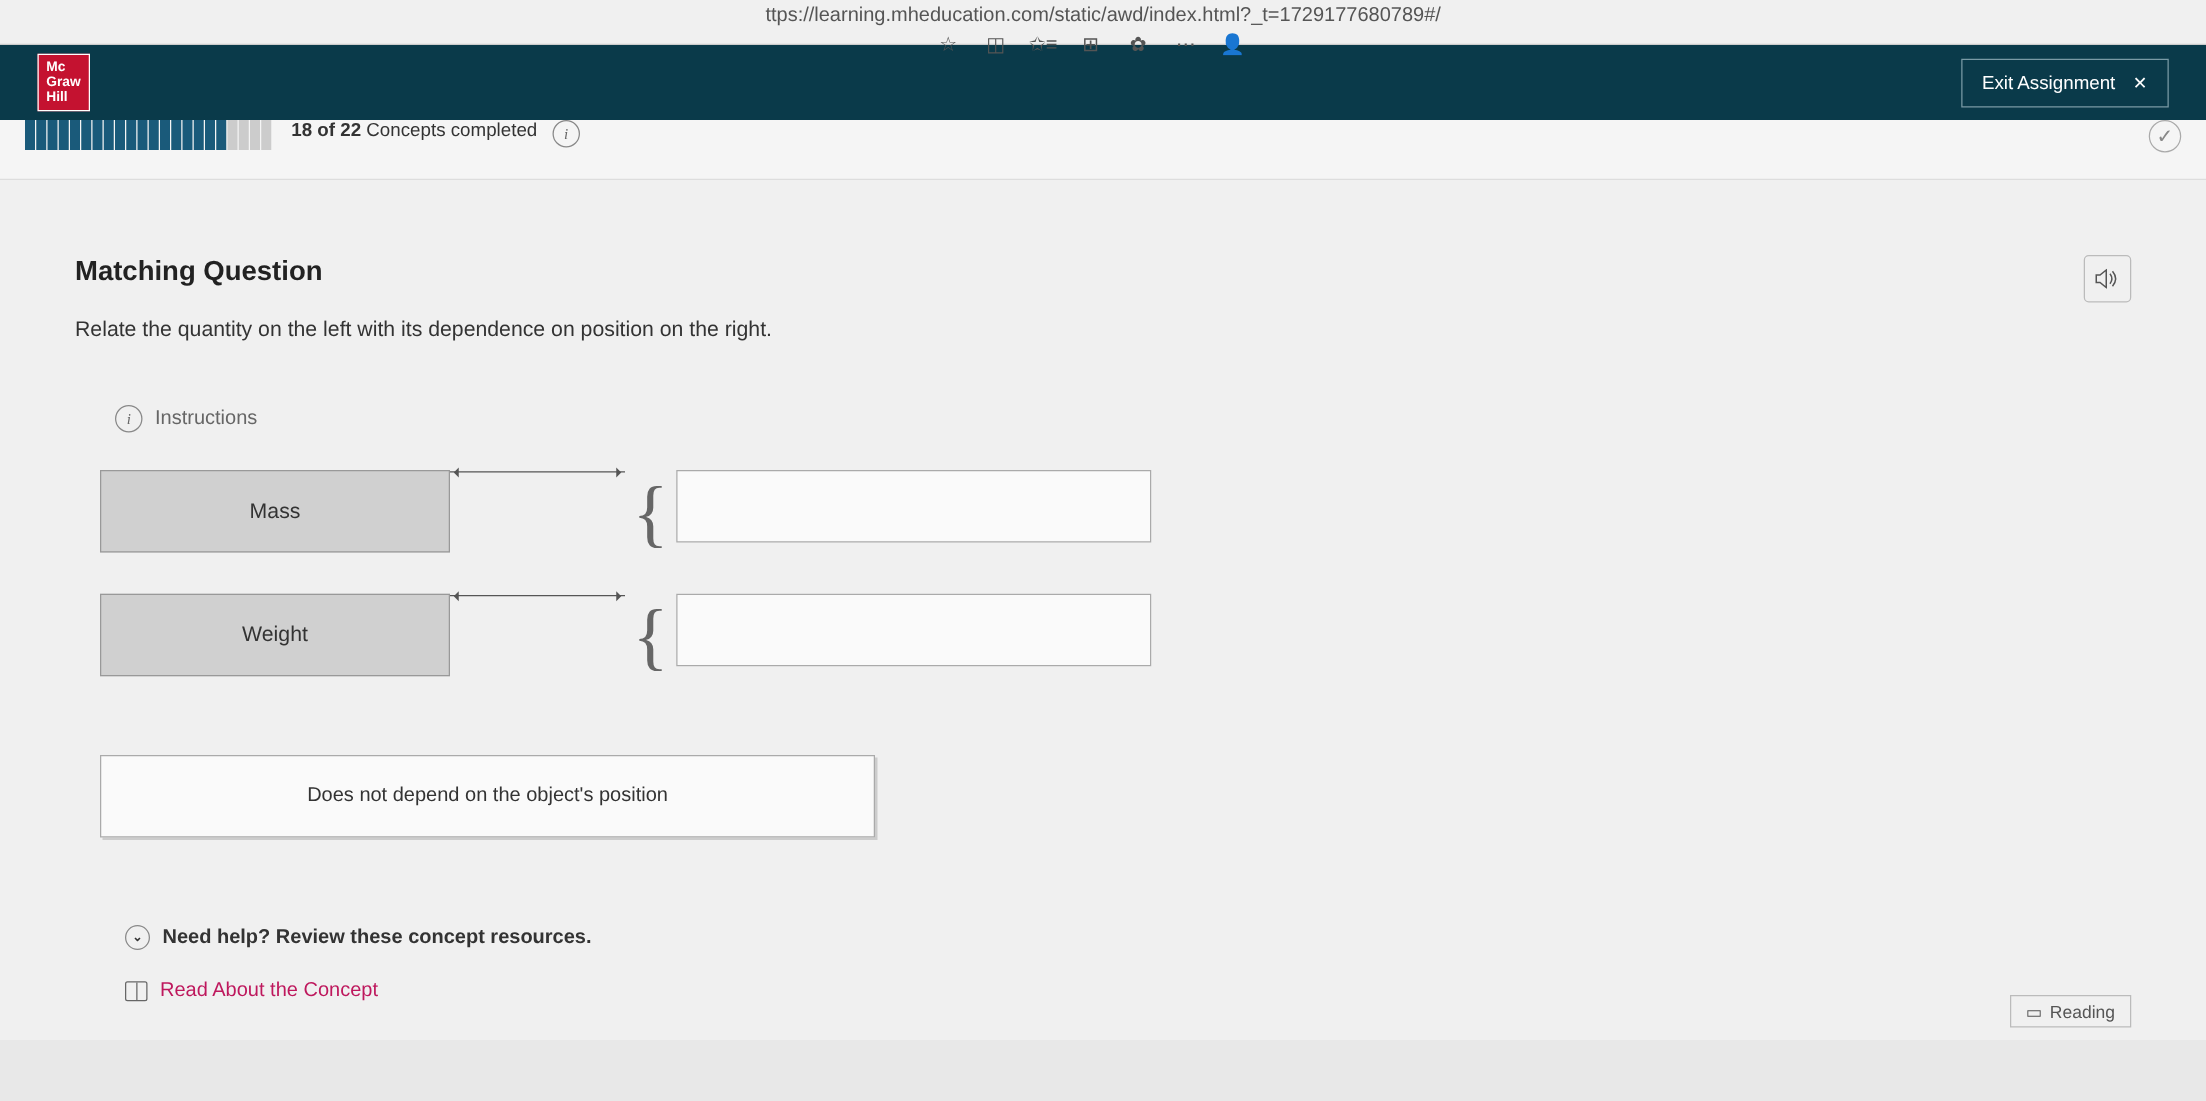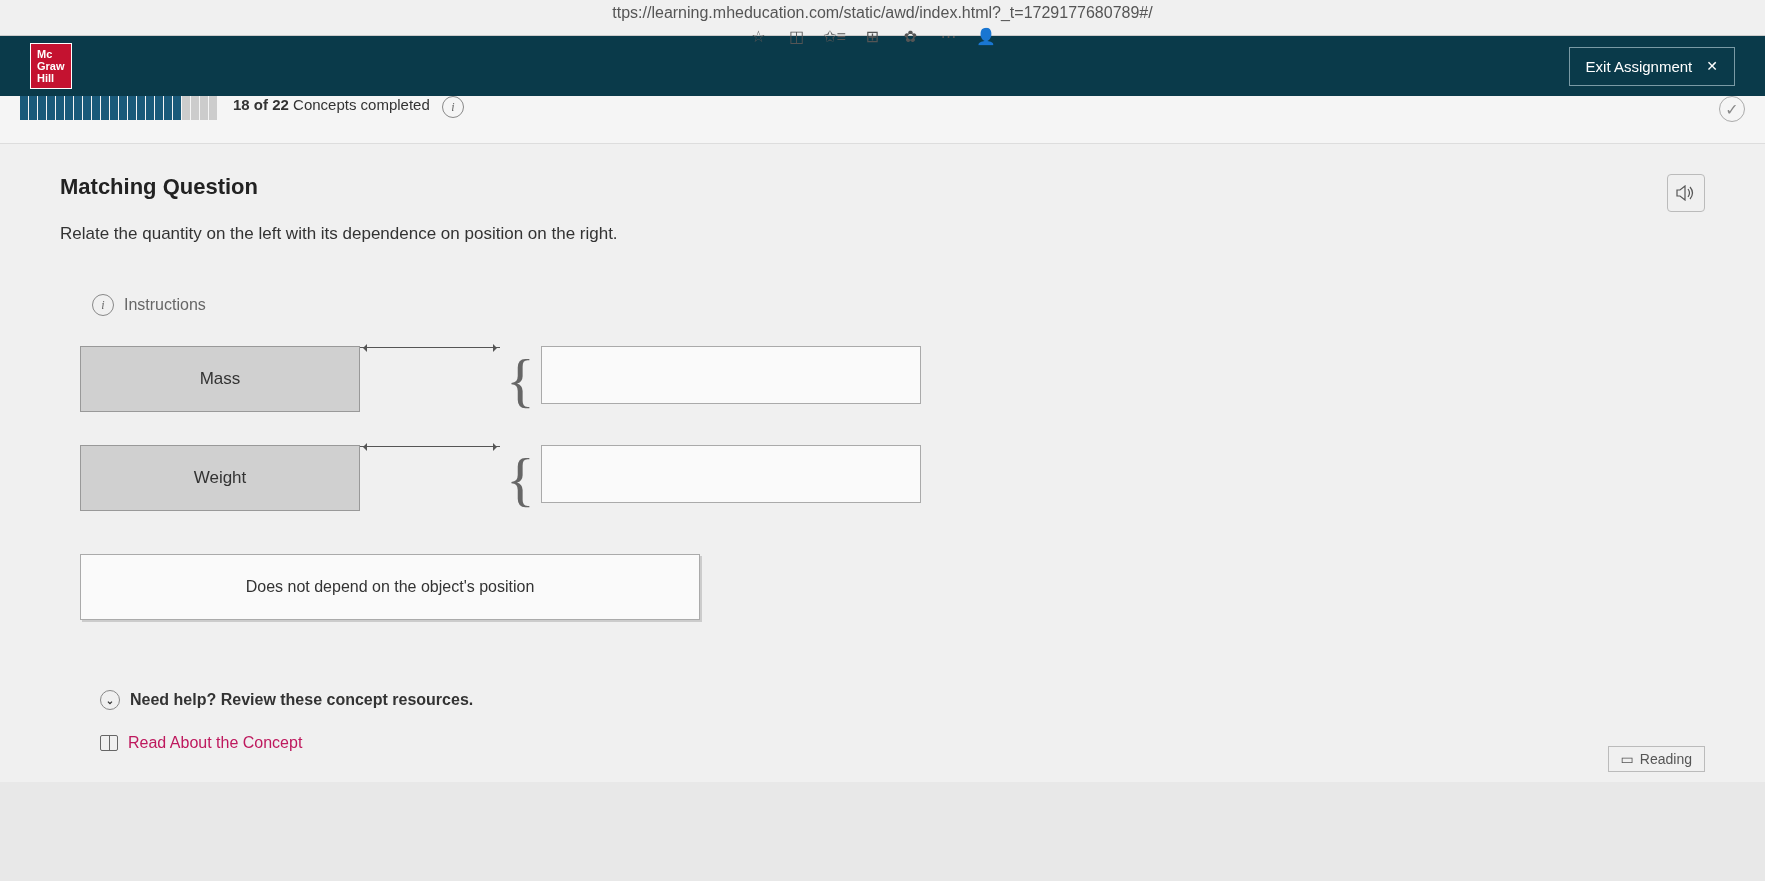--- a/index.html
+++ b/index.html
@@ -19,38 +19,38 @@
 .progress-bars { display: flex; gap: 1px; margin-right: 16px; }
 .pbar { width: 8px; height: 24px; background: #1a5a7a; }
 .pbar.incomplete { background: #ccc; }
 .progress-text { color: #333; font-size: 15px; }
 .progress-text .bold { font-weight: bold; }
 .info-circle { width: 22px; height: 22px; border: 1px solid #888; border-radius: 50%; display: inline-flex; align-items: center; justify-content: center; font-size: 12px; color: #666; margin-left: 12px; font-style: italic; font-family: serif; }
 .prog-right { margin-left: auto; }
 .check-circle { width: 26px; height: 26px; border: 1px solid #aaa; border-radius: 50%; display: flex; align-items: center; justify-content: center; color: #888; cursor: pointer; }
 
 .content { padding: 30px 60px; background: #f0f0f0; position: relative; }
-.q-header { display: flex; justify-content: space-between; align-items: start; }
+.q-header { display: flex; justify-content: space-between; align-items: start; margin-top: 30px; }
 .q-title { font-size: 22px; font-weight: bold; color: #222; margin-bottom: 24px; }
 .audio-btn { width: 38px; height: 38px; border: 1px solid #bbb; border-radius: 4px; display: flex; align-items: center; justify-content: center; cursor: pointer; color: #555; }
 .q-prompt { font-size: 17px; color: #333; margin-bottom: 50px; }
 
 .instructions-row { display: flex; align-items: center; gap: 10px; color: #666; font-size: 16px; margin-bottom: 30px; margin-left: 20px; }
 
 .matching-area { margin-left: 20px; }
 .match-row { display: flex; align-items: flex-start; margin-bottom: 30px; }
 .left-box { width: 280px; height: 66px; background: #d0d0d0; border: 1px solid #999; display: flex; align-items: center; justify-content: center; font-size: 17px; color: #333; }
 .connector { width: 140px; height: 2px; position: relative; display: flex; align-items: center; }
 .connector-line { flex: 1; border-top: 1px solid #555; position: relative; }
 .connector-line::before { content: ''; position: absolute; left: -1px; top: -4px; border: 4px solid transparent; border-right-color: #555; }
 .connector-line::after { content: ''; position: absolute; right: -1px; top: -4px; border: 4px solid transparent; border-left-color: #555; }
 .brace { font-size: 60px; color: #666; margin: 0 6px; font-family: serif; }
 .drop-box { width: 380px; height: 58px; background: #fafafa; border: 1px solid #aaa; }
 
-.options-row { display: flex; gap: 20px; margin-top: 40px; margin-left: 20px; }
+.options-row { display: flex; gap: 20px; margin-top: 60px; margin-left: 20px; }
 .option-card { flex: 1; max-width: 620px; height: 66px; background: #fafafa; border: 1px solid #aaa; box-shadow: 2px 2px 0 #ccc; display: flex; align-items: center; justify-content: center; font-size: 16px; color: #333; cursor: grab; }
 
 .help-section { margin-top: 70px; margin-left: 40px; }
 .help-title { display: flex; align-items: center; gap: 10px; font-size: 16px; font-weight: bold; color: #333; margin-bottom: 24px; }
 .chev-circle { width: 20px; height: 20px; border: 1px solid #888; border-radius: 50%; display: flex; align-items: center; justify-content: center; font-size: 10px; }
 .resource-link { display: flex; align-items: center; gap: 10px; color: #be185d; font-size: 16px; cursor: pointer; }
 .book-icon { width: 18px; height: 16px; border: 1px solid #666; border-radius: 2px; position: relative; }
 .book-icon::after { content: ''; position: absolute; left: 50%; top: 0; bottom: 0; width: 1px; background: #666; }
 
 .bottom-right { position: absolute; right: 60px; bottom: 10px; border: 1px solid #bbb; padding: 4px 12px; font-size: 14px; color: #555; display: flex; align-items: center; gap: 6px; }

